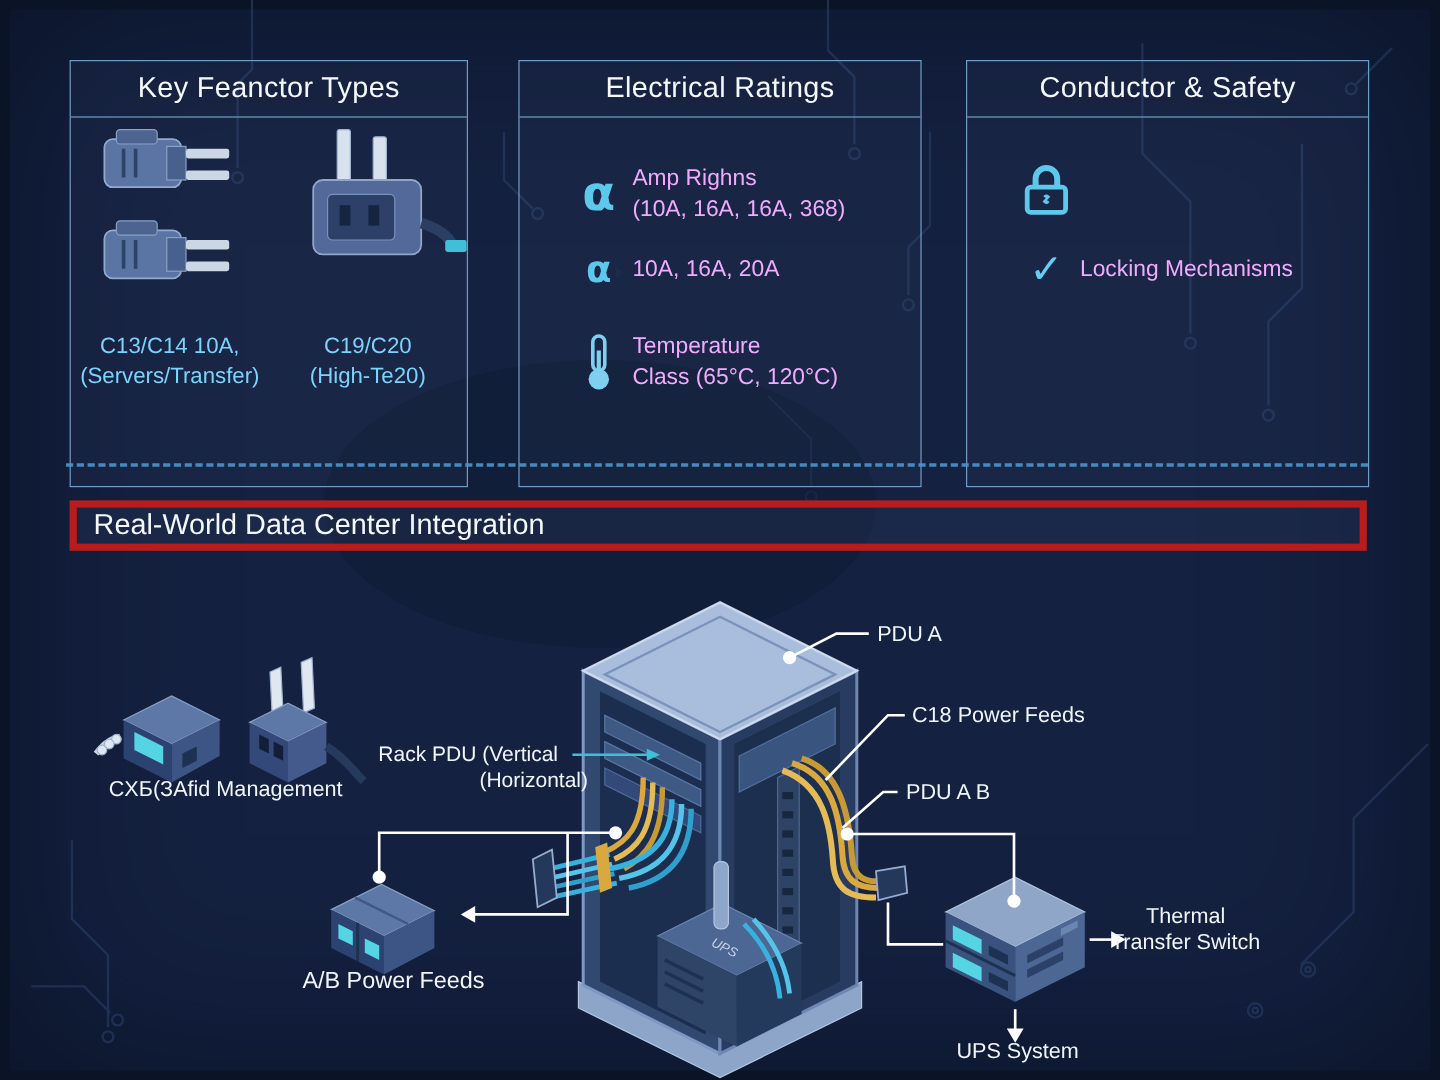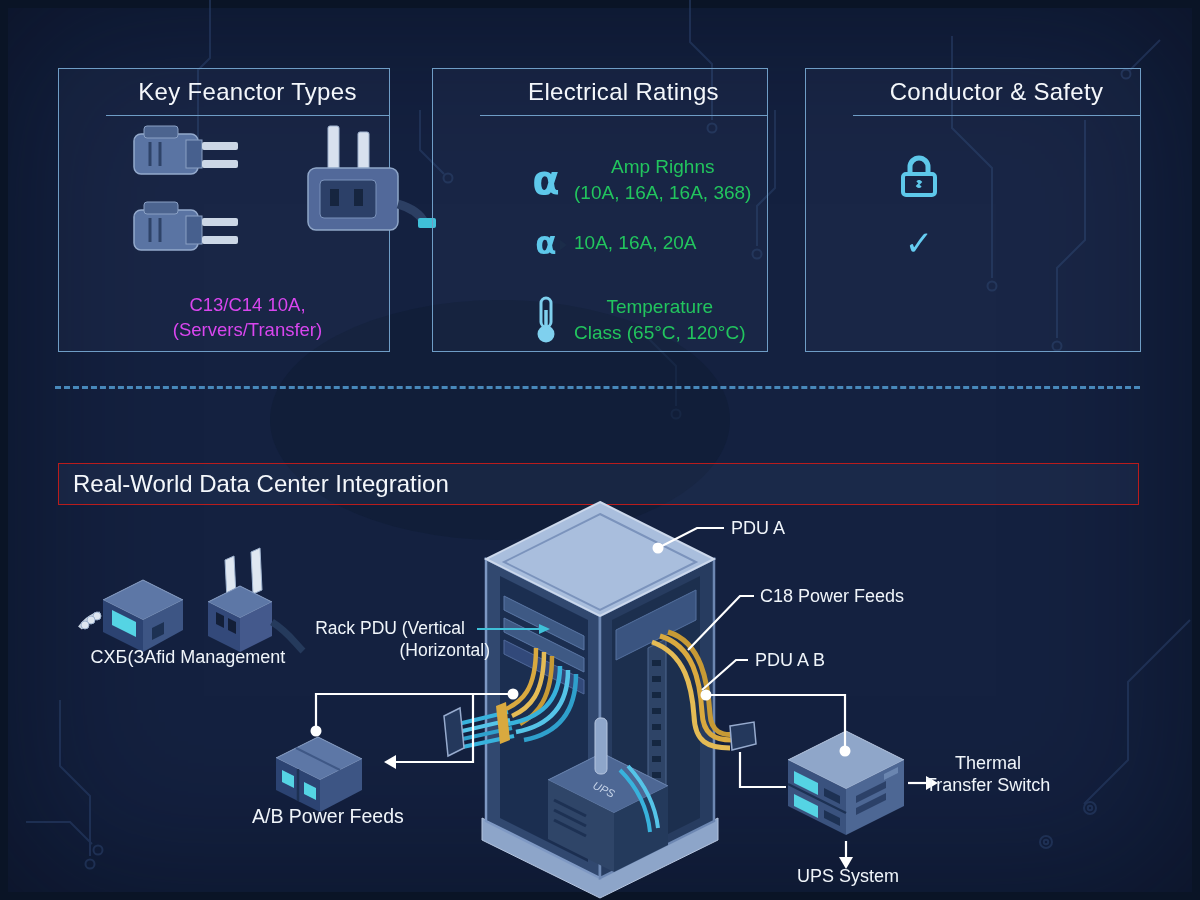--- a/index.html
+++ b/index.html
@@ -4,39 +4,39 @@
 <style>
   html,body{margin:0;padding:0;background:#0a1426;}
   #stage{
     position:relative;width:1200px;height:900px;overflow:hidden;
     background:radial-gradient(1100px 720px at 48% 42%, #182746 0%, #142granite 0%, #142140 45%, #111c36 75%, #0f1a31 100%);
     background-color:#142140;
     box-shadow: inset 0 0 0 8px #0a1426, inset 0 0 170px rgba(4,9,20,.6);
     font-family:"Liberation Sans",sans-serif;color:#f2f6fb;
   }
   #circuit-bg{position:absolute;left:0;top:0;}
-  .panel{position:absolute;top:68px;height:284px;border:1px solid #6f9dc6;background:rgba(160,200,255,.035);box-sizing:border-box;padding-left:47px;}
+  .panel{position:absolute;top:50px;height:356px;border:1px solid #6f9dc6;background:rgba(160,200,255,.035);box-sizing:border-box;}
   .panel-title{height:46px;display:flex;align-items:center;justify-content:center;font-size:24px;font-weight:500;letter-spacing:.3px;border-bottom:1px solid #6f9dc6;color:#f4f7fb;}
   #panel-connectors{left:58px;width:332px}
   #panel-ratings{left:432px;width:336px}
   #panel-safety{left:805px;width:336px}
   .rows{padding-top:34px;}
   .row{display:flex;align-items:center;margin-left:38px;margin-right:8px;}
   .icon-cell{flex:0 0 56px;display:flex;justify-content:center;align-items:center;}
-  .row-text{font-size:19px;line-height:26px;color:#22c55e;text-align:center;}
+  .row-text{font-size:19px;line-height:26px;color:#f0abfc;}
   .r1{height:60px}.r2{margin-top:14px;height:38px}.r3{margin-top:28px;height:60px}
   .s0{height:60px}.s1{margin-top:18px;height:40px}.s2{margin-top:14px;height:46px}
   .alpha{font-family:"DejaVu Sans",sans-serif;font-weight:700;color:#5ec8ea;font-size:40px;line-height:1;}
   .alpha-sm{font-size:31px;position:relative;}
   .mini-cursor{position:absolute;right:-10px;top:12px;width:0;height:0;border-left:7px solid #1b2c49;border-top:5px solid transparent;border-bottom:5px solid transparent;}
   .check{font-family:"DejaVu Sans",sans-serif;color:#66cdf2;font-size:34px;font-weight:700;line-height:1;}
   .caption-row{display:flex;margin-top:0px;}
-  .caption{flex:1;text-align:center;font-size:18.5px;line-height:25px;color:#d946ef;}
+  .caption{flex:1;text-align:center;font-size:18.5px;line-height:25px;color:#7dd3fc;}
   #dashed-divider{position:absolute;left:55px;top:386px;width:1085px;border-top:3px dashed #4e94c8;opacity:.9;}
-  #section-banner{position:absolute;left:58px;top:463px;width:1081px;height:42px;border:1px solid #b91c1c;background:rgba(150,195,255,.05);display:flex;align-items:center;padding-left:14px;box-sizing:border-box;font-size:24px;font-weight:500;color:#f4f7fb;}
+  #section-banner{position:absolute;left:58px;top:417px;width:1081px;height:42px;border:6px solid #b91c1c;background:rgba(150,195,255,.05);display:flex;align-items:center;padding-left:14px;box-sizing:border-box;font-size:24px;font-weight:500;color:#f4f7fb;}
   #diagram{position:absolute;left:0;top:490px;}
   .lbl{fill:#f0f5fa;font-size:18px;font-family:"Liberation Sans",sans-serif;}
   .lbl-lg{fill:#f0f5fa;font-size:19.5px;font-family:"Liberation Sans",sans-serif;}
   .lbl-sm{fill:#f0f5fa;font-size:17.5px;font-family:"Liberation Sans",sans-serif;}
 </style>
 </head>
 <body>
 
 <div id="stage">
 
@@ -105,20 +105,24 @@
         <rect x="52" y="73" width="9" height="17" fill="#16253f"></rect>
         <path d="M96,88 q20,6 26,18" stroke="#2c3f63" stroke-width="9" fill="none"></path>
         <rect x="116" y="102" width="18" height="10" rx="2" fill="#3fc0d8"></rect>
       </g>
     </svg>
     <div class="caption-row">
       <div class="caption">
         <div>C13/C14 10A,</div>
         <div>(Servers/Transfer)</div>
       </div>
+      <div class="caption">
+        <div>C19/C20</div>
+        <div>(High-Te20)</div>
+      </div>
     </div>
   </div>
 
   <div class="panel" id="panel-ratings">
     <div class="panel-title">Electrical Ratings</div>
     <div class="rows">
       <div class="row r1">
         <div class="icon-cell">
             <span class="alpha">α</span>
           </div>
@@ -160,20 +164,23 @@
             <path d="M13,22 v-7 a9,9 0 0 1 18,0 v7" fill="none" stroke="#5ec8ea" stroke-width="5"></path>
             <rect x="6" y="22" width="32" height="21" rx="3" fill="none" stroke="#5ec8ea" stroke-width="4"></rect>
             <path d="M22,28 v8 M20,30 q2,-2 4,0 q-2,2 -4,4 q2,2 4,0" stroke="#5ec8ea" stroke-width="1.8" fill="none"></path>
           </svg>
         </div>
       </div>
       <div class="row s2">
         <div class="icon-cell">
             <span class="check">✓</span>
           </div>
+        <div class="row-text">
+          <div>Locking Mechanisms</div>
+        </div>
       </div>
     </div>
   </div>
 
   <div id="dashed-divider"></div>
 
   <div id="section-banner">
     <span>Real-World Data Center Integration</span>
   </div>
 

